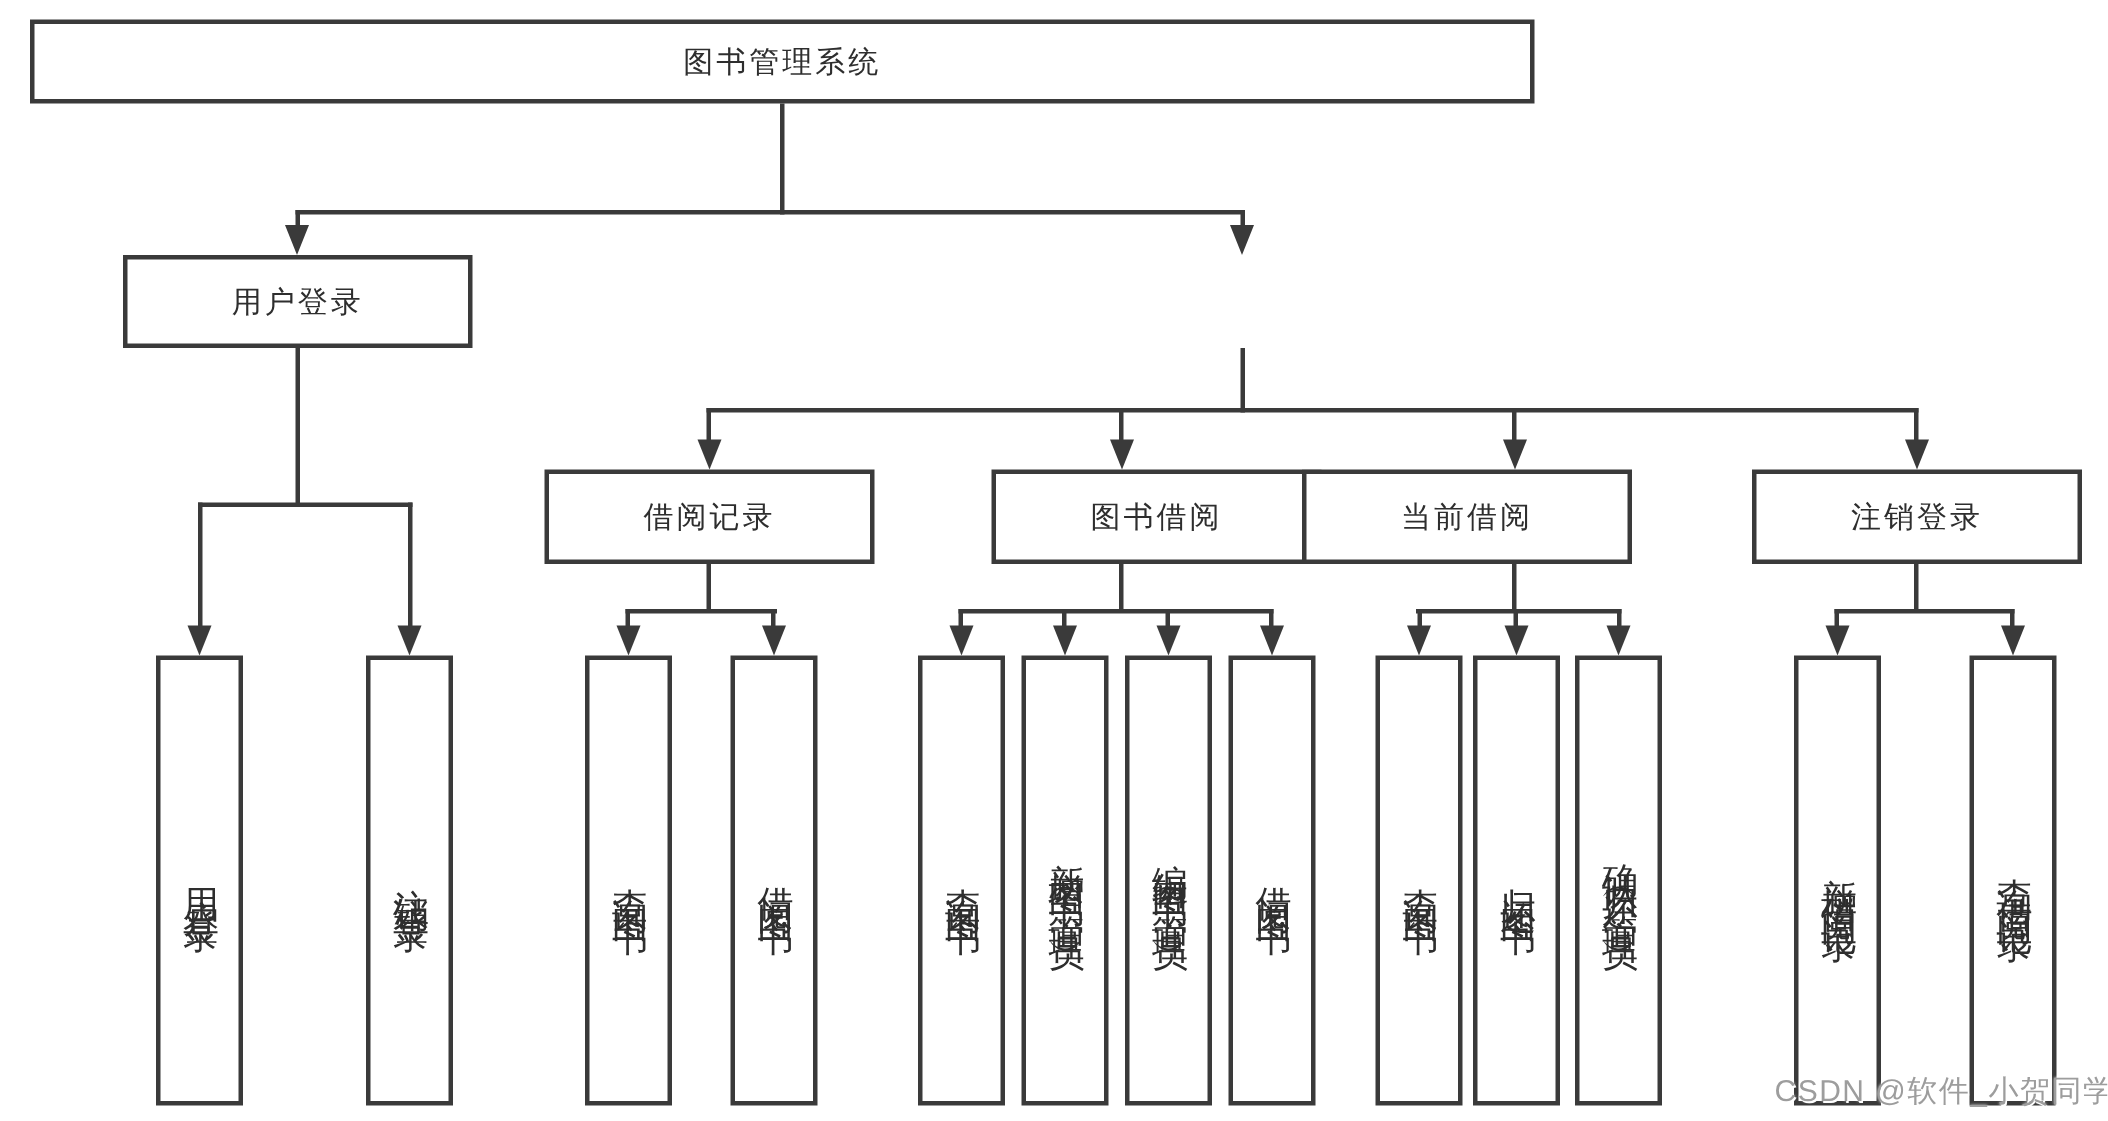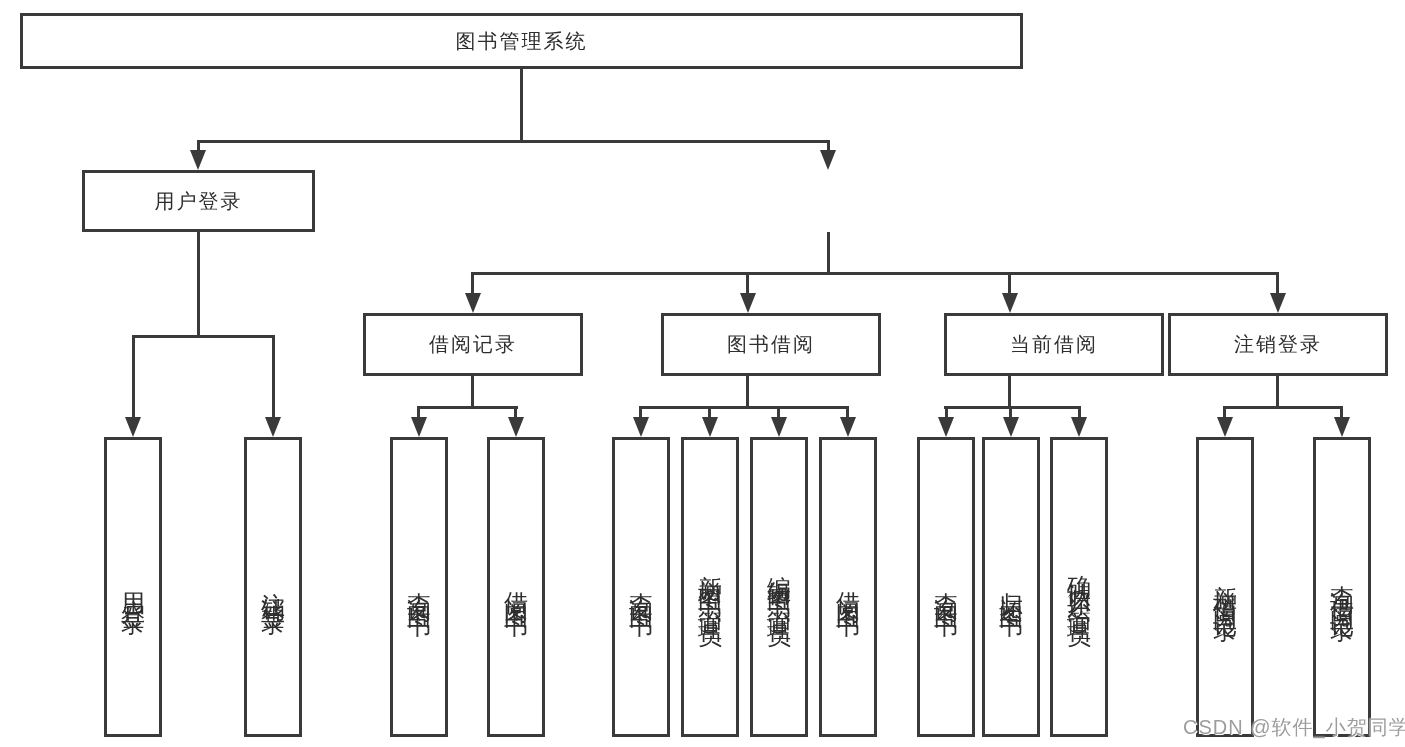--- a/index.html
+++ b/index.html
@@ -68,21 +68,21 @@
 
 
   <div class="box hbox" style="left:363px;top:313px;width:220px;height:63px">
     <span class="lbl">借阅记录</span>
   </div>
 
   <div class="box hbox" style="left:661px;top:313px;width:220px;height:63px">
     <span class="lbl">图书借阅</span>
   </div>
 
-  <div class="box hbox" style="left:944px;top:313px;width:220px;height:63px">
+  <div class="box hbox" style="left:868px;top:313px;width:220px;height:63px">
     <span class="lbl">当前借阅</span>
   </div>
 
   <div class="box hbox" style="left:1168px;top:313px;width:220px;height:63px">
     <span class="lbl">注销登录</span>
   </div>
 
   <div class="box vbox" style="left:104px;top:437px;width:58px;height:300px">
     <span class="lbl">用户登录</span>
   </div>

